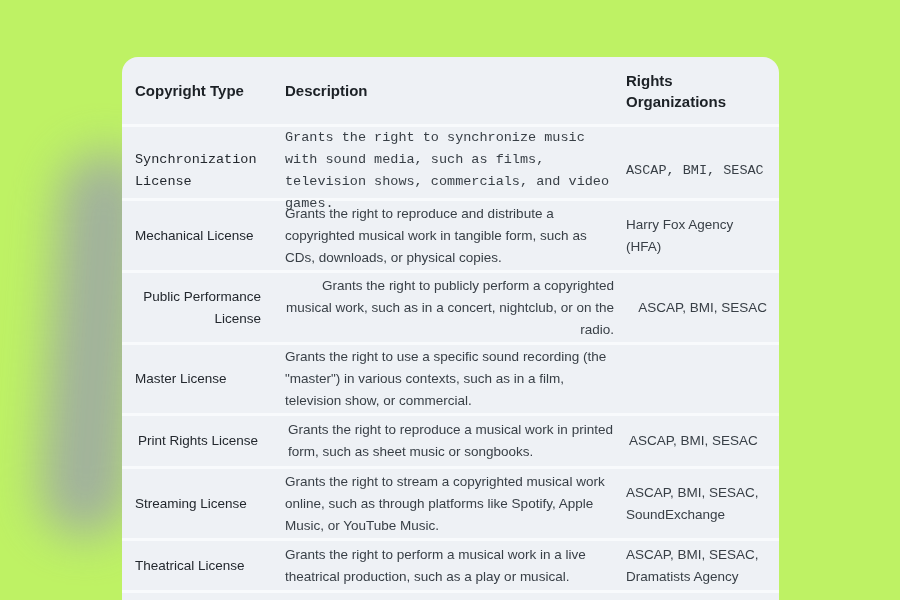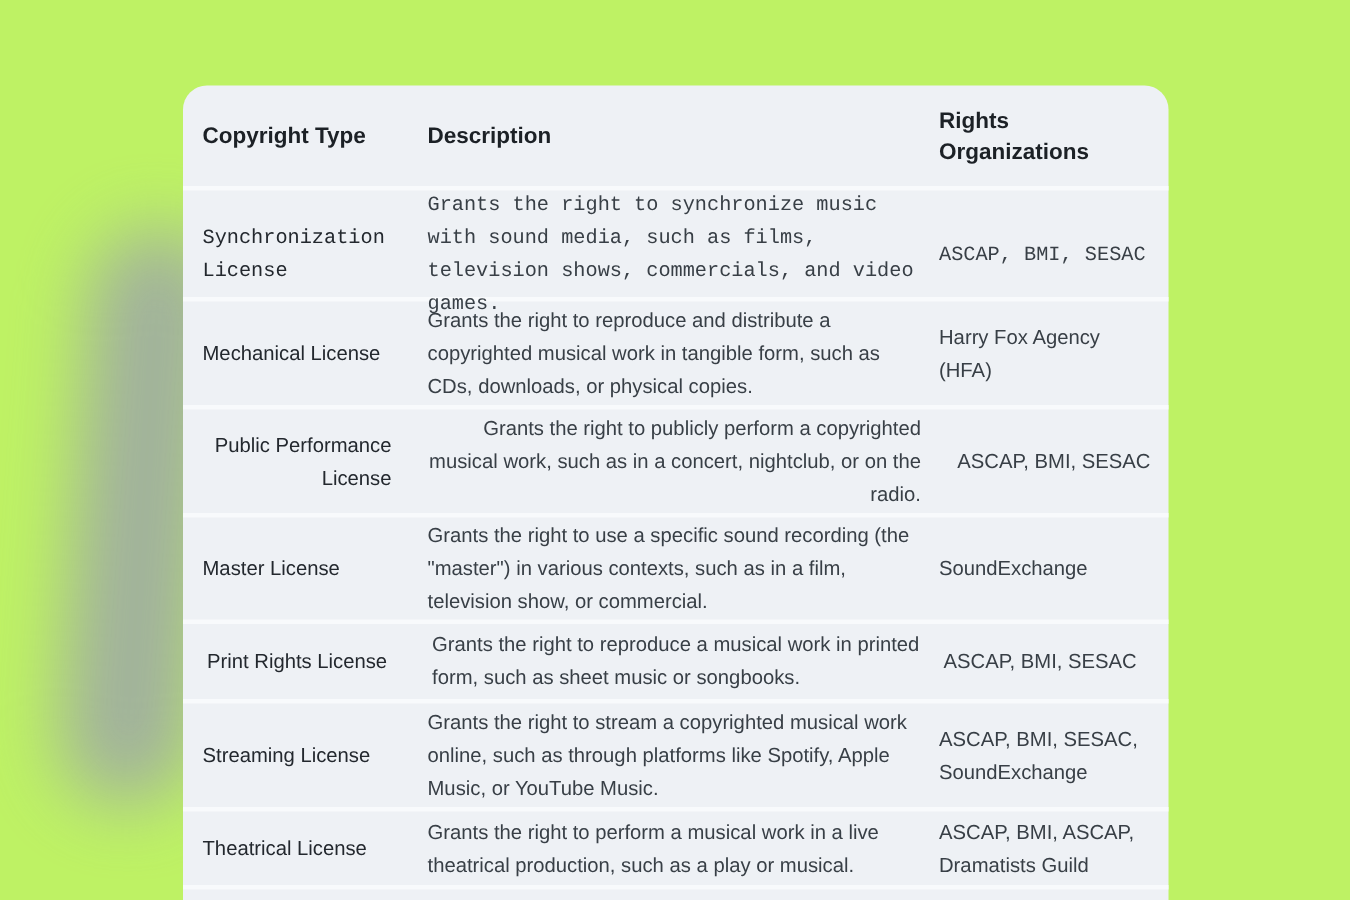--- a/index.html
+++ b/index.html
@@ -98,32 +98,31 @@
           <div class="cell col-rights">Harry Fox Agency (HFA)</div>
         </div>
         <div class="trow">
           <div class="cell col-type">Public Performance License</div>
           <div class="cell col-desc">Grants the right to publicly perform a copyrighted musical work, such as in a concert, nightclub, or on the radio.</div>
           <div class="cell col-rights">ASCAP, BMI, SESAC</div>
         </div>
         <div class="trow">
           <div class="cell col-type">Master License</div>
           <div class="cell col-desc">Grants the right to use a specific sound recording (the "master") in various contexts, such as in a film, television show, or commercial.</div>
-          <div class="cell col-rights">SoundExchange</div>
         </div>
         <div class="trow">
           <div class="cell col-type">Print Rights License</div>
           <div class="cell col-desc">Grants the right to reproduce a musical work in printed form, such as sheet music or songbooks.</div>
           <div class="cell col-rights">ASCAP, BMI, SESAC</div>
         </div>
         <div class="trow">
           <div class="cell col-type">Streaming License</div>
           <div class="cell col-desc">Grants the right to stream a copyrighted musical work online, such as through platforms like Spotify, Apple Music, or YouTube Music.</div>
           <div class="cell col-rights">ASCAP, BMI, SESAC, SoundExchange</div>
         </div>
         <div class="trow">
           <div class="cell col-type">Theatrical License</div>
           <div class="cell col-desc">Grants the right to perform a musical work in a live theatrical production, such as a play or musical.</div>
-          <div class="cell col-rights">ASCAP, BMI, ASCAP, Dramatists Guild</div>
+          <div class="cell col-rights">ASCAP, BMI, SESAC, Dramatists Agency</div>
         </div>
       </div>
   </div>
 </div>
 
 </body></html>

